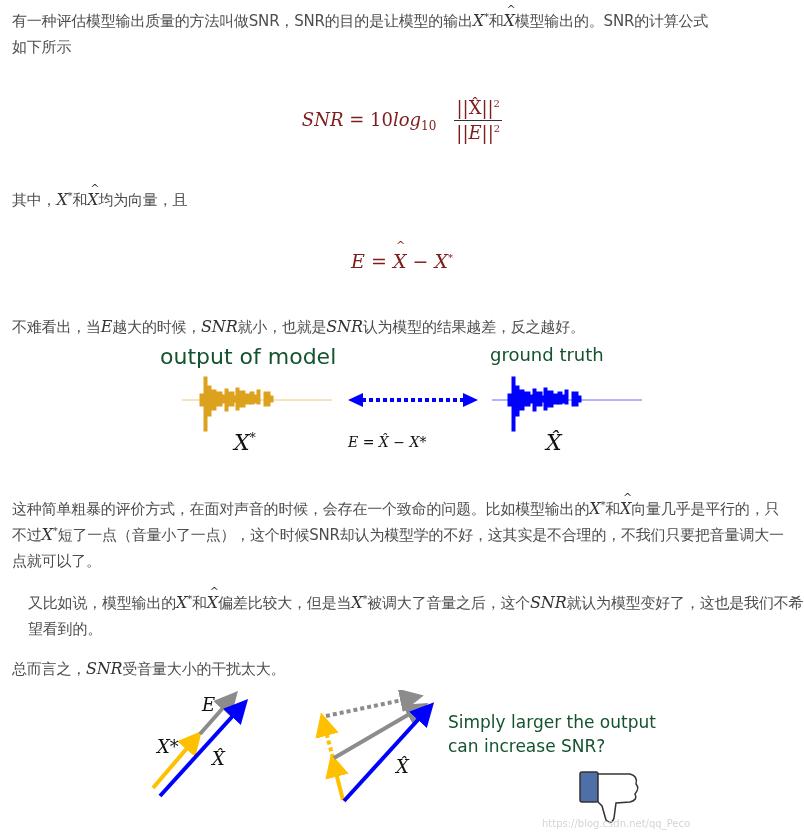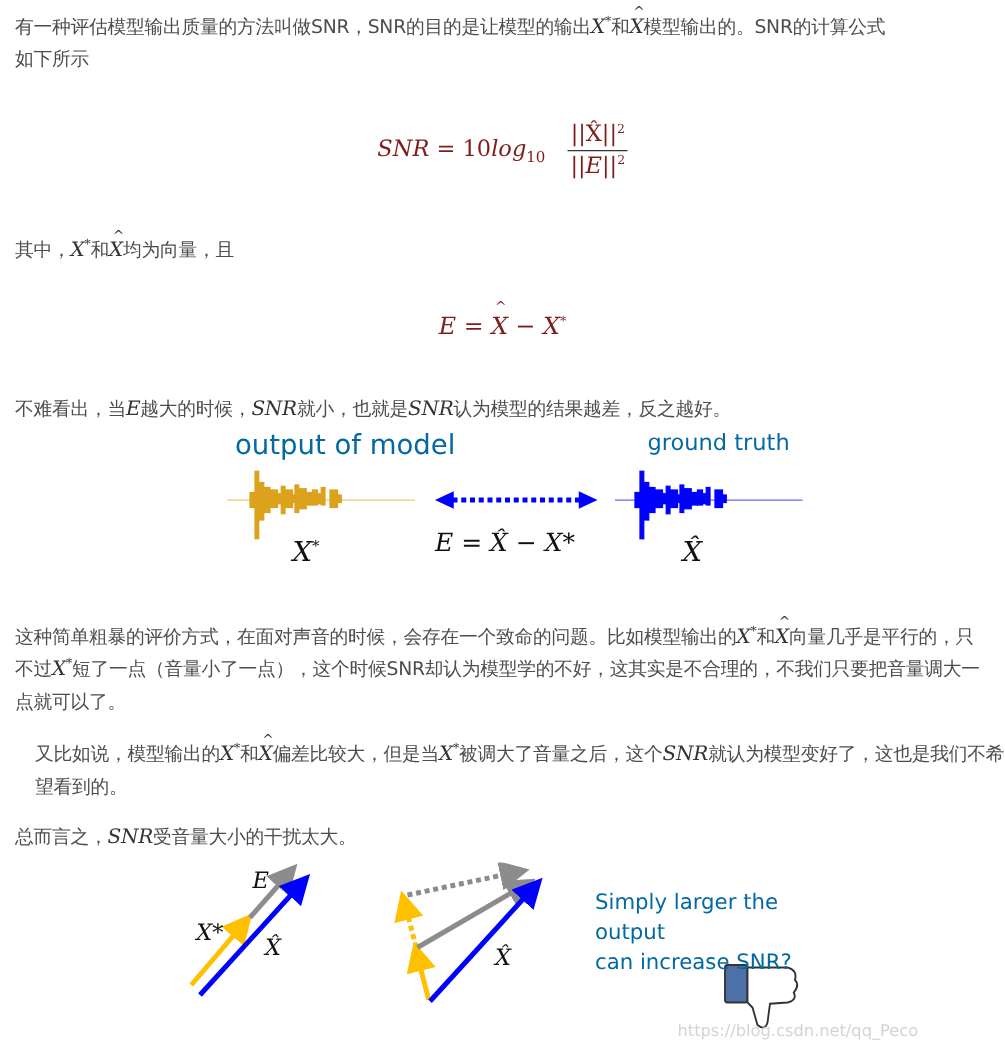--- a/index.html
+++ b/index.html
@@ -9,21 +9,21 @@
   .m { font-family: "DejaVu Serif", "Liberation Serif", serif; font-style: italic; font-size: 16px; color: #333; }
   .mr { font-family: "DejaVu Serif", "Liberation Serif", serif; font-style: normal; }
   .hat { position: relative; display: inline-block; }
   .hat::before { content: "^"; position: absolute; left: 3px; top: -11px; font-size: 11px; font-style: normal; }
   sup { font-size: 10px; line-height: 0; }
   .eq { position: absolute; left: 0; width: 804px; text-align: center; font-family: "DejaVu Serif", "Liberation Serif", serif; color: #7f1d1d; }
   .frac { display: inline-block; vertical-align: middle; text-align: center; margin-left: 18px; }
   .frac .num, .frac .den { display: block; font-size: 18px; padding: 0 2px; line-height: 24px; }
   .frac .num { border-bottom: 1px solid #333; }
   .fig { position: absolute; }
-  .fig-text { font-family: "DejaVu Sans", "Liberation Sans", sans-serif; color: #0369a1; margin-left: 28px; }
+  .fig-text { font-family: "DejaVu Sans", "Liberation Sans", sans-serif; color: #14532d; }
   .fig-math { font-family: "DejaVu Serif", "Liberation Serif", serif; font-style: italic; color: #111; }
 </style>
 </head>
 <body>
 
 <p class="para" style="top:8px;">
   <span>有一种评估模型输出质量的方法叫做SNR，SNR的目的是让模型的输出</span><span class="m"><span>X</span><sup class="mr">*</sup></span><span>和</span><span class="m hat">X</span><span>模型输出的。SNR的计算公式</span><br>
   <span>如下所示</span>
 </p>
 
@@ -92,21 +92,21 @@
       <rect x="403" y="52" width="5" height="10"></rect>
       <rect x="408" y="50" width="4" height="12"></rect>
       <rect x="412" y="53" width="3" height="8"></rect>
       <rect x="415" y="48" width="3" height="14"></rect>
       <rect x="422" y="50" width="6" height="14"></rect>
       <rect x="428" y="54" width="3" height="6"></rect>
     </g>
   </svg>
 
   <div class="fig-math" style="position:absolute; left:84px; top:88px; font-size:22px;"><span>X</span><sup style="font-size:12px;">*</sup></div>
-  <div class="fig-math" style="position:absolute; left:198px; top:80px; font-size:20px;">E = X̂ − X*</div>
+  <div class="fig-math" style="position:absolute; left:198px; top:92px; font-size:14px;">E = X̂ − X*</div>
   <div class="fig-math" style="position:absolute; left:396px; top:88px; font-size:22px;">X̂</div>
 </div>
 
 <p class="para" style="top:496px;">
   <span>这种简单粗暴的评价方式，在面对声音的时候，会存在一个致命的问题。比如模型输出的</span><span class="m"><span>X</span><sup class="mr">*</sup></span><span>和</span><span class="m hat">X</span><span>向量几乎是平行的，只不过</span><span class="m"><span>X</span><sup class="mr">*</sup></span><span>短了一点（音量小了一点），这个时候SNR却认为模型学的不好，这其实是不合理的，不我们只要把音量调大一点就可以了。</span>
 </p>
 
 <p class="para" style="top:590px;margin-left:16px;">
   <span>又比如说，模型输出的</span><span class="m"><span>X</span><sup class="mr">*</sup></span><span>和</span><span class="m hat">X</span><span>偏差比较大，但是当</span><span class="m"><span>X</span><sup class="mr">*</sup></span><span>被调大了音量之后，这个</span><span class="m">SNR</span><span>就认为模型变好了，这也是我们不希望看到的。</span>
 </p>
@@ -149,14 +149,14 @@
     </g>
   </svg>
   <div class="fig-math" style="position:absolute; left:62px; top:4px; font-size:18px;">E</div>
   <div class="fig-math" style="position:absolute; left:17px; top:46px; font-size:18px;">X*</div>
   <div class="fig-math" style="position:absolute; left:72px; top:58px; font-size:18px;">X̂</div>
   <div class="fig-math" style="position:absolute; left:256px; top:66px; font-size:18px;">X̂</div>
   <div class="fig-text" style="position:absolute; left:308px; top:20px; font-size:17px; line-height:24px;">
     <div>Simply larger the output</div>
     <div>can increase SNR?</div>
   </div>
-  <div style="position:absolute; left:402px; top:128px; font-size:13px; color:#d4d4d4;">https://blog.csdn.net/qq_Peco</div>
+  <div style="position:absolute; left:402px; top:128px; font-size:10px; color:#d4d4d4;">https://blog.csdn.net/qq_Peco</div>
 </div>
 
 </body></html>

